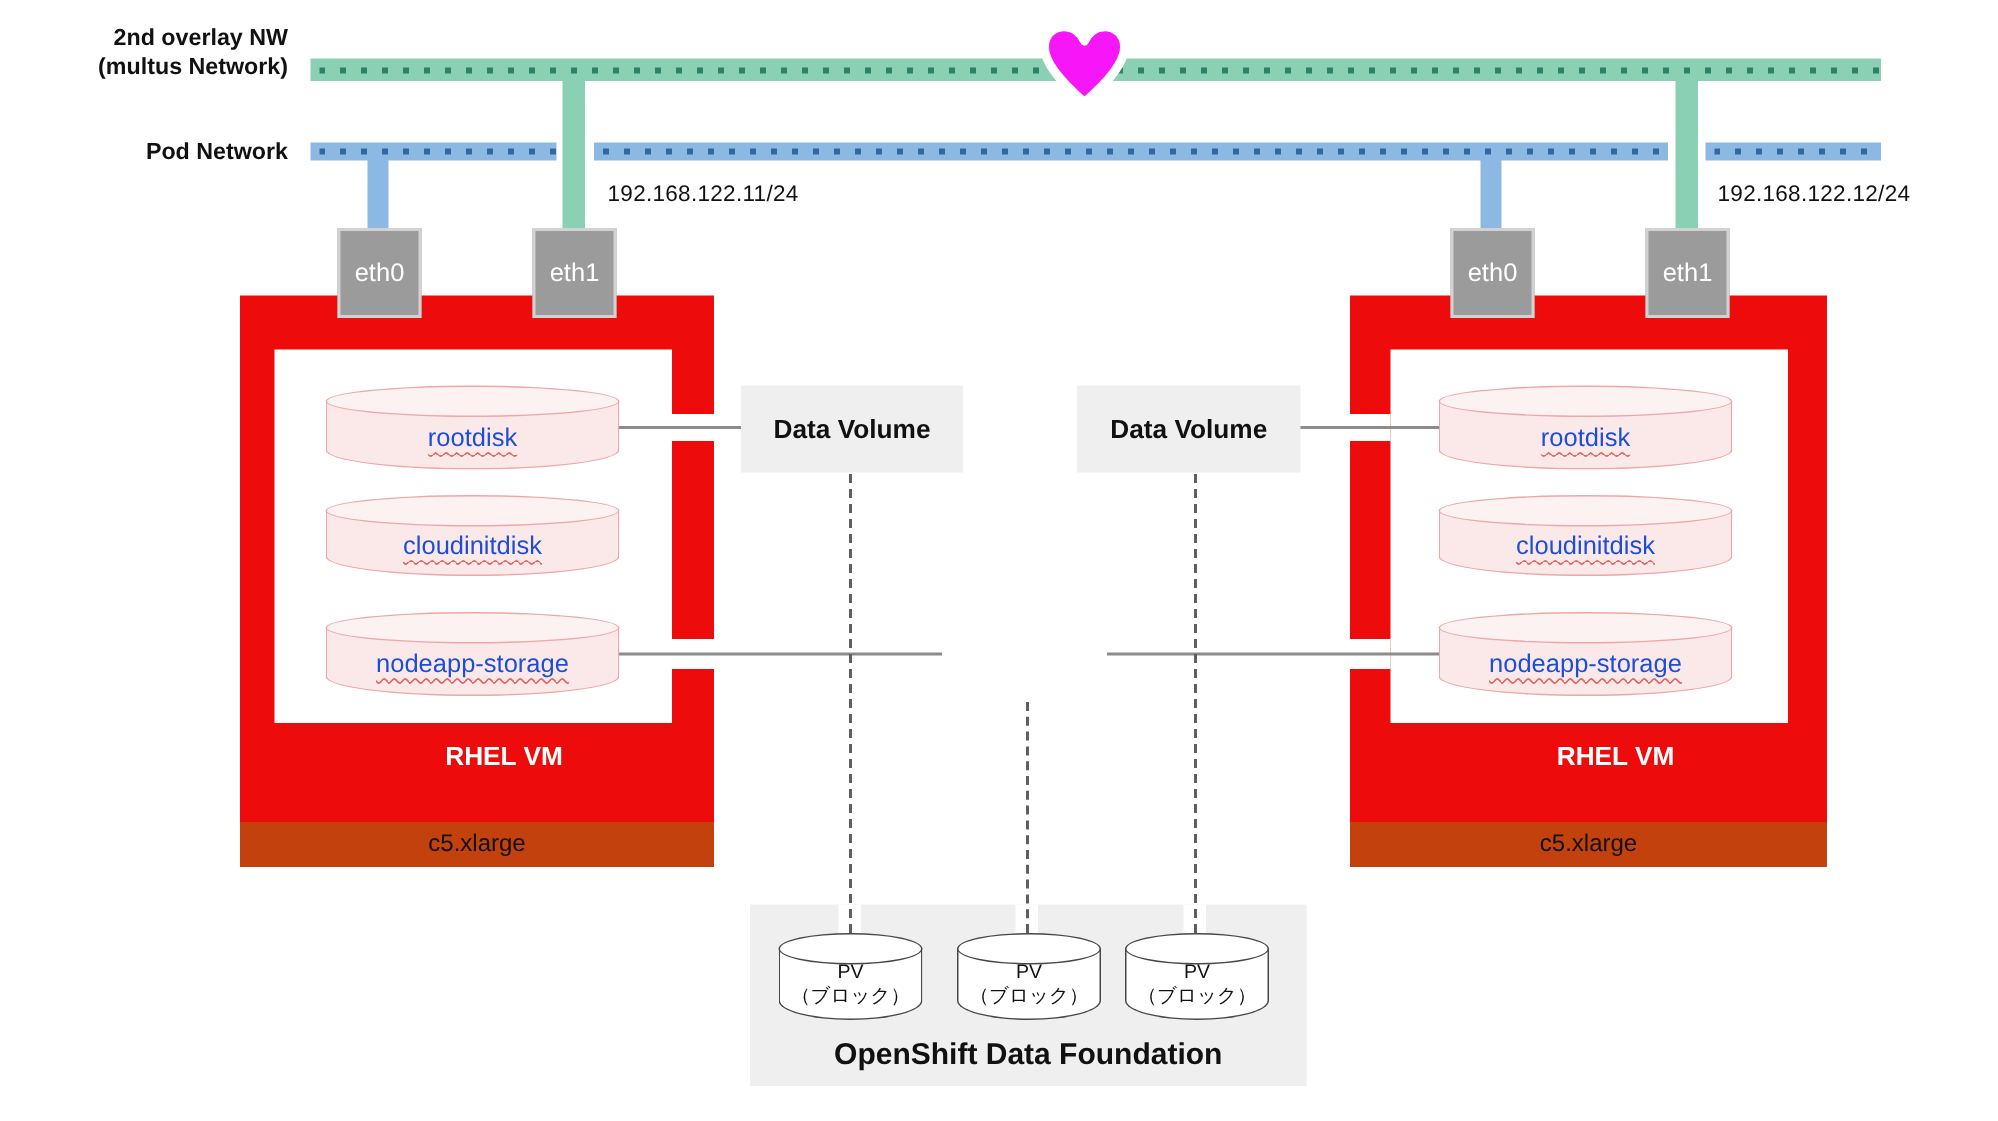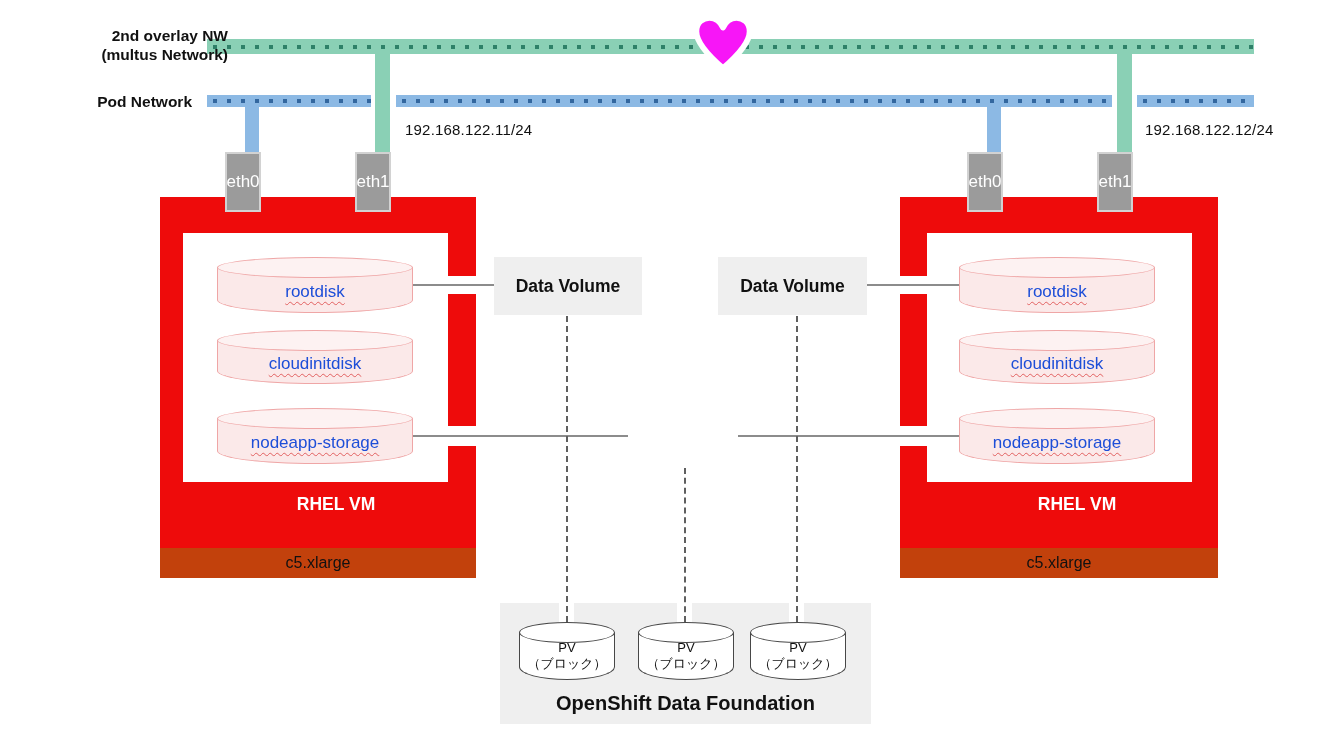--- a/index.html
+++ b/index.html
@@ -19,21 +19,21 @@
   .bar.green { background:#8ad0b5; --dot:#2e8068; height:15px; }
   .bar.blue  { background:#8cb9e4; --dot:#33679f; height:12px; }
   .vconn { position:absolute; }
   .vconn.green { background:#8ad0b5; }
   .vconn.blue  { background:#8cb9e4; }
 
   .nw-label { position:absolute; text-align:right; font-size:15.5px; font-weight:600; line-height:19px; color:#111; }
 
   .ip-label { position:absolute; font-size:15px; letter-spacing:.2px; color:#111; }
 
-  .nic { position:absolute; width:36px; height:60px; background:#9b9b9b; border:2px solid #d2d2d2;
+  .nic { position:absolute; width:56px; height:60px; background:#9b9b9b; border:2px solid #d2d2d2;
          color:#fff; font-size:17px; font-weight:500; display:flex; align-items:center; justify-content:center; }
 
   .vm-outer { position:absolute; background:#ee0b0b; }
   .vm-inner { position:absolute; background:#fff; }
   .gap { position:absolute; background:#fff; }
   .inst { position:absolute; background:#c2410c; display:flex; align-items:center; justify-content:center;
           font-size:16px; color:#111; }
   .vm-label { position:absolute; color:#fff; text-align:center; font-size:17.5px; font-weight:600; line-height:22px;padding-left:36px; }
   .squiggle-white { text-decoration: underline wavy rgba(255,255,255,.9); text-decoration-thickness:1px; text-underline-offset:4px; }
   .squiggle-red { text-decoration: underline wavy #e26060; text-decoration-thickness:1px; text-underline-offset:4px; }
@@ -76,21 +76,21 @@
   <div class="bar blue" style="left:207px; top:95px; width:164px;"></div>
   <div class="bar blue" style="left:396px; top:95px; width:716px;"></div>
   <div class="bar blue" style="left:1137px;top:95px; width:117px;"></div>
 
   <div class="heart" style="left:692px; top:13px; width:62px; height:62px;">
     <svg width="62" height="62" viewBox="0 0 64 62">
       <path d="M32 56 C13 39.5 4.5 28 4.5 18 C4.5 8.6 11.6 4 18 4 C24.2 4 29.2 7.8 32 14 C34.8 7.8 39.8 4 46 4 C52.4 4 59.5 8.6 59.5 18 C59.5 28 51 39.5 32 56 Z" fill="#f716f7" stroke="#ffffff" stroke-width="6" stroke-linejoin="round"></path>
     </svg>
   </div>
 
-  <div class="nw-label" style="left:0px; top:26px; width:192px;margin-left:36px;">
+  <div class="nw-label" style="left:0px; top:16px; width:192px;">
     <div>2nd overlay NW</div>
     <div>(multus Network)</div>
   </div>
   <div class="nw-label" style="left:0px; top:92px; width:192px;">Pod Network</div>
 
   <div class="ip-label" style="left:405px; top:121px;">192.168.122.11/24</div>
   <div class="ip-label" style="left:1145px; top:121px;">192.168.122.12/24</div>
 
   <div class="vm-outer" style="left:160px; top:197px; width:316px; height:351px;"></div>
   <div class="vm-inner" style="left:183px; top:233px; width:265px; height:249px;"></div>

